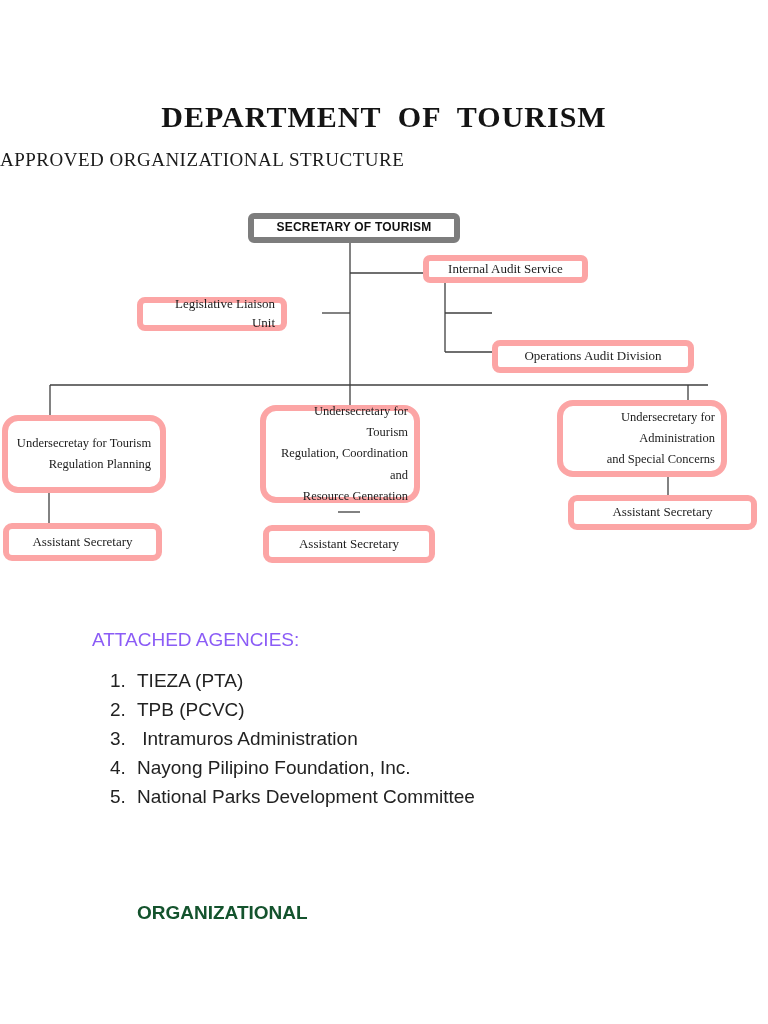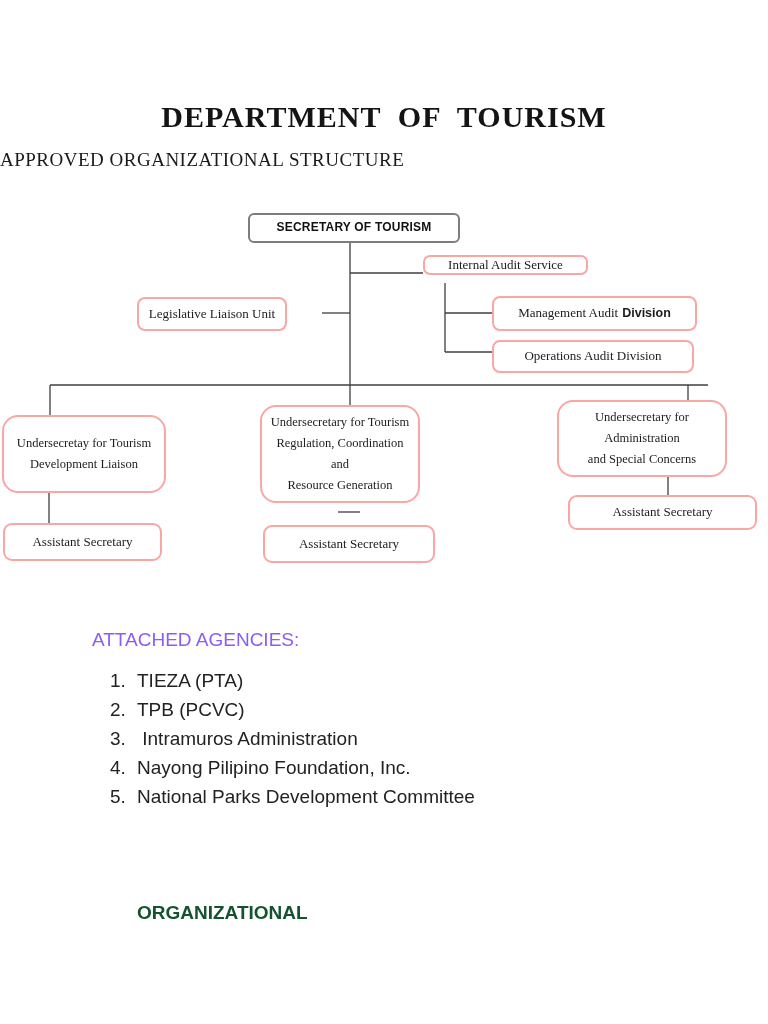--- a/index.html
+++ b/index.html
@@ -35,44 +35,44 @@
   }
 
   
   .connector-svg { position: absolute; top: 0; left: 0; width: 768px; height: 1024px; }
   .connector-svg path { stroke: #3f3f3f; stroke-width: 1.3; fill: none; }
   .connector-svg path.heavy { stroke-width: 1.6; }
 
   .obox {
     position: absolute;
     box-sizing: border-box;
-    border: 2px solid #fca5a5;
+    border: 6px solid #fca5a5;
     border-radius: 8px;
     background: #ffffff;
     display: flex;
     align-items: center;
     justify-content: center;
-    text-align: center;
+    text-align: right;
     font-family: "Liberation Serif", "DejaVu Serif", serif;
     font-size: 13px;
     color: #1c1c1c;
     line-height: 1.45;
     padding: 2px 6px;
   }
   .obox.big { border-radius: 16px; font-size: 12.5px; line-height: 1.7; padding: 4px 6px; }
   .obox .lines { display: block; }
   .obox .lines span { display: block; }
 
   .box-secretary {
     left: 248px; top: 213px; width: 212px; height: 30px;
     font-family: "Liberation Sans", sans-serif;
     font-weight: bold; font-size: 12px; letter-spacing: 0.2px;
     border-radius: 6px; border-color: #7d7d7d; color: #111;
   }
-  .box-ias { left: 423px; top: 255px; width: 165px; height: 20px; border-radius: 7px; }
+  .box-ias { left: 423px; top: 255px; width: 165px; height: 28px; border-radius: 7px; }
   .box-llu { left: 137px; top: 297px; width: 150px; height: 34px; }
   .box-mad { left: 492px; top: 296px; width: 205px; height: 35px; }
   .box-mad .bold-part { font-family: "Liberation Sans", sans-serif; font-weight: bold; font-size: 12.5px; margin-left: 4px; }
   .box-oad { left: 492px; top: 340px; width: 202px; height: 33px; }
   .box-usec1 { left: 2px;  top: 415px; width: 164px; height: 78px; }
   .box-usec2 { left: 260px; top: 405px; width: 160px; height: 98px; border-radius: 18px; }
   .box-usec3 { left: 557px; top: 400px; width: 170px; height: 77px; }
   .box-asst1 { left: 3px;   top: 523px; width: 159px; height: 38px; border-radius: 9px; }
   .box-asst2 { left: 263px; top: 525px; width: 172px; height: 38px; border-radius: 9px; }
   .box-asst3 { left: 568px; top: 495px; width: 189px; height: 35px; border-radius: 9px; }
@@ -131,33 +131,29 @@
   </div>
 
   <div class="obox box-ias">
     <span>Internal Audit Service</span>
   </div>
 
   <div class="obox box-llu">
     <span>Legislative Liaison Unit</span>
   </div>
 
-  <div class="obox box-mad">
-    <span>Management Audit</span>
-    <span class="bold-part">Division</span>
-  </div>
 
   <div class="obox box-oad">
     <span>Operations Audit Division</span>
   </div>
 
   <div class="obox big box-usec1">
     <span class="lines">
       <span>Undersecretay for Tourism</span>
-      <span>Development Liaison</span>
+      <span>Regulation Planning</span>
     </span>
   </div>
 
   <div class="obox big box-usec2">
     <span class="lines">
       <span>Undersecretary for Tourism</span>
       <span>Regulation, Coordination and</span>
       <span>Resource Generation</span>
     </span>
   </div>

